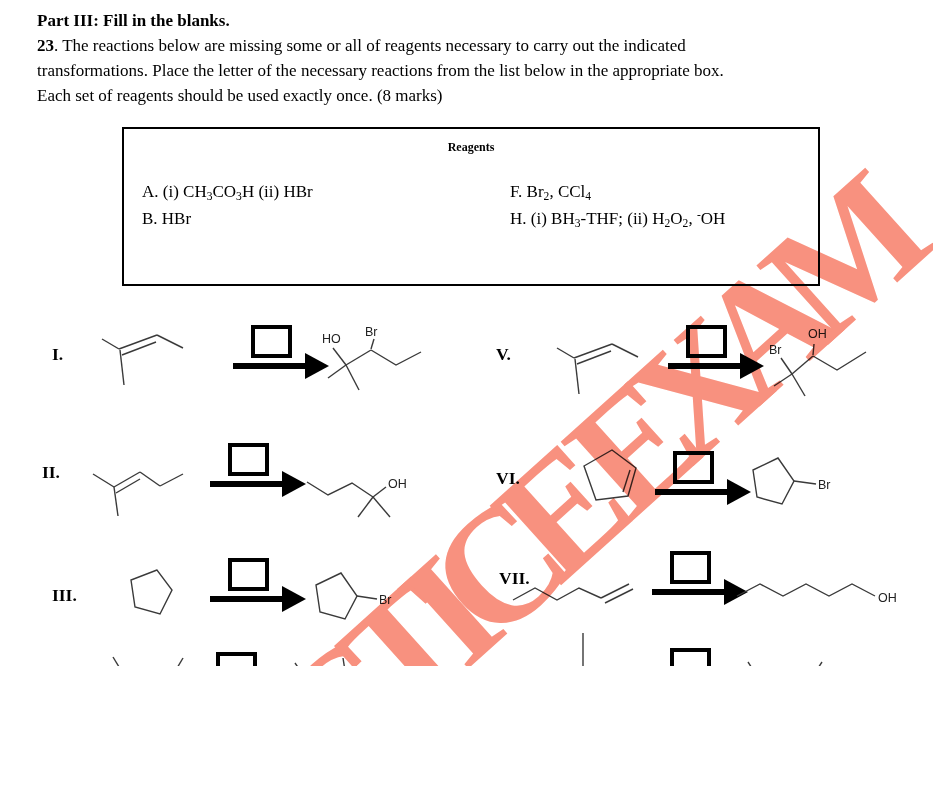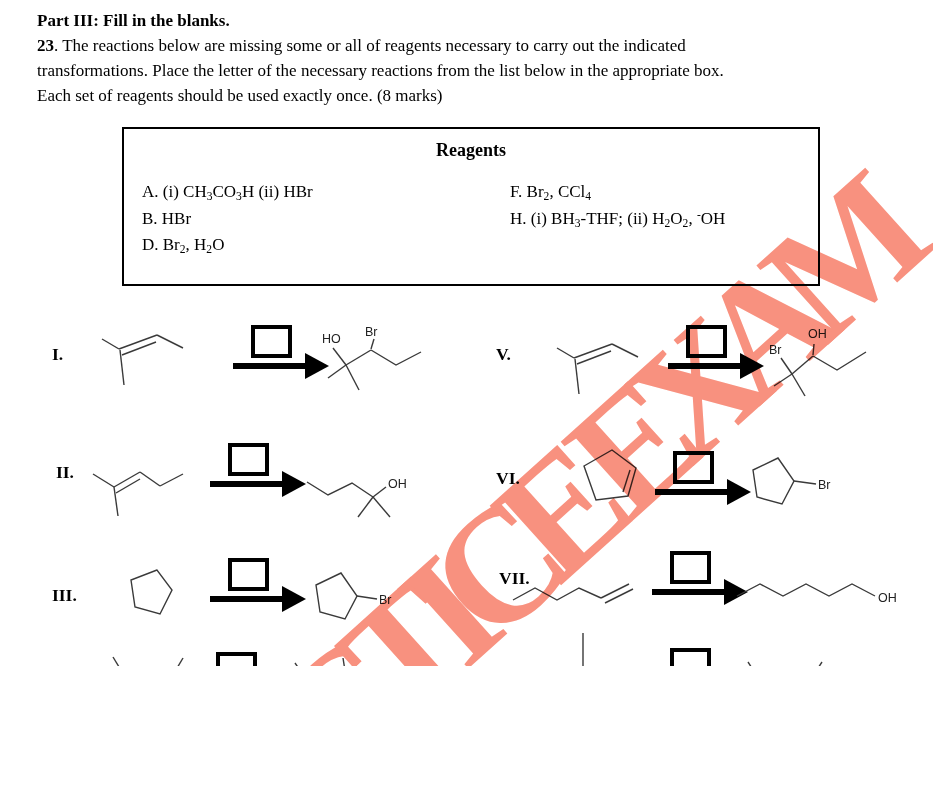--- a/index.html
+++ b/index.html
@@ -4,21 +4,21 @@
 <style>
   html,body{margin:0;padding:0;background:#fff;}
   .page{position:relative;width:933px;height:666px;background:#ffffff;overflow:hidden;
         font-family:"Liberation Serif",serif;color:#000;}
   .abs{position:absolute;}
   .qtext{font-size:17px;line-height:25px;white-space:nowrap;}
   .bold{font-weight:bold;}
   sub{font-size:0.68em;vertical-align:-0.28em;line-height:0;}
   sup{font-size:0.68em;vertical-align:0.45em;line-height:0;}
   .rbox{border:2px solid #000;background:#fff;}
-  .rtitle{font-size:18px;font-weight:bold;text-align:center;font-family:Liberation Serif, serif;}
+  .rtitle{font-size:12px;font-weight:bold;text-align:center;font-family:Liberation Serif, serif;}
   .rcol{font-size:17px;line-height:26.5px;white-space:nowrap;}
   .rnum{font-size:17.5px;font-weight:bold;white-space:nowrap;}
   svg.mol line, svg.mol polyline, svg.mol polygon.ring{stroke:#3a3a3a;stroke-width:1.4;fill:none;}
   svg.mol .wedge{fill:#1d1d1d;stroke:none;}
   svg.mol text{font-family:"Liberation Sans",sans-serif;font-size:12.5px;fill:#222;stroke:none;}
   svg.arrow rect{fill:#fff;stroke:#000;stroke-width:4;}
   svg.arrow line{stroke:#000;stroke-width:6;}
   svg.arrow polygon{fill:#000;stroke:none;}
   .bottom-rule{background:#000;height:2px;}
   .watermark{position:absolute;left:48px;top:848px;transform:rotate(-42deg);transform-origin:0 0;
@@ -33,21 +33,20 @@
   <div class="abs qtext bold" style="left:37px;top:8px;">Part III: Fill in the blanks.</div>
   <div class="abs qtext" style="left:37px;top:33px;"><span class="bold">23</span><span>.  The reactions below are missing some or all of reagents necessary to carry out the indicated</span></div>
   <div class="abs qtext" style="left:37px;top:58px;">transformations.  Place the letter of the necessary reactions from the list below in the appropriate box.</div>
   <div class="abs qtext" style="left:37px;top:83px;">Each set of reagents should be used exactly once.  (8 marks)</div>
 
   <div class="abs rbox" style="left:122px;top:127px;width:694px;height:155px;">
     <div class="rtitle" style="margin-top:11px;">Reagents</div>
     <div class="abs rcol" style="left:18px;top:50px;">
       <div>A. (i) CH<sub>3</sub>CO<sub>3</sub>H (ii) HBr</div>
       <div>B. HBr</div>
-      <div>D.  Br<sub>2</sub>, H<sub>2</sub>O</div>
     </div>
     <div class="abs rcol" style="left:386px;top:50px;">
       <div>F. Br<sub>2</sub>, CCl<sub>4</sub></div>
       <div>H. (i) BH<sub>3</sub>-THF; (ii) H<sub>2</sub>O<sub>2</sub>, <sup>-</sup>OH</div>
     </div>
   </div>
 
   <div class="abs rnum" style="left:52px;top:344px;">I.</div>
   <svg class="abs mol" style="left:95px;top:323px;" width="95" height="70">
     <line x1="7" y1="16" x2="24" y2="26"></line>
@@ -65,21 +64,21 @@
     <text x="6" y="17">HO</text>
     <line x1="30" y1="39" x2="17" y2="22"></line>
     <line x1="30" y1="39" x2="12" y2="52"></line>
     <line x1="30" y1="39" x2="43" y2="64"></line>
     <line x1="30" y1="39" x2="55" y2="24"></line>
     <line x1="55" y1="23" x2="58" y2="13"></line>
     <text x="49" y="10">Br</text>
     <polyline points="55,24 80,39 105,26"></polyline>
   </svg>
 
-  <div class="abs rnum" style="left:56px;top:462px;">II.</div>
+  <div class="abs rnum" style="left:42px;top:462px;">II.</div>
   <svg class="abs mol" style="left:88px;top:460px;" width="100" height="62">
     <line x1="5" y1="14" x2="26" y2="27"></line>
     <line x1="26" y1="27" x2="52" y2="12"></line>
     <line x1="28" y1="33" x2="52" y2="19"></line>
     <line x1="52" y1="12" x2="72" y2="26"></line>
     <line x1="72" y1="26" x2="95" y2="14"></line>
     <line x1="26" y1="27" x2="30" y2="56"></line>
   </svg>
   <svg class="abs arrow" style="left:210px;top:442px;" width="100" height="58" viewBox="0 0 100 58">
     <rect x="20" y="3" width="37" height="29"></rect>

